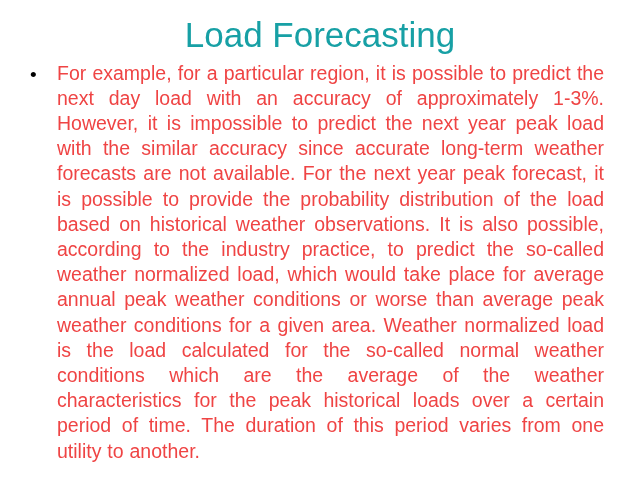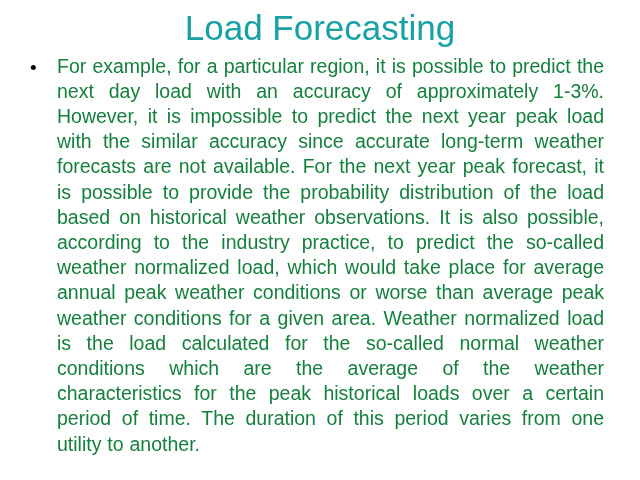--- a/index.html
+++ b/index.html
@@ -13,21 +13,21 @@
   }
   .slide {
     position: relative;
     width: 640px;
     height: 480px;
     background: #ffffff;
     box-sizing: border-box;
   }
   .slide-title {
     margin: 0;
-    padding-top: 9px;
+    padding-top: 16px;
     text-align: center;
     color: #17a0a5;
     font-size: 35px;
     font-weight: 400;
     line-height: 1.1;
     letter-spacing: 0px;
   }
   .bullet-row {
     display: flex;
     align-items: flex-start;
@@ -37,21 +37,21 @@
   .bullet-marker {
     flex: 0 0 27px;
     color: #000000;
     font-size: 19px;
     line-height: 25px;
     padding-top: 1px;
   }
   .bullet-text {
     flex: 1 1 auto;
     margin: 0;
-    color: #15803d;
+    color: #ef4444;
     font-size: 19.5px;
     line-height: 25.2px;
     text-align: justify;
     text-justify: inter-word;
     word-spacing: 0.5px;
   }
 </style>
 </head>
 <body>
 

